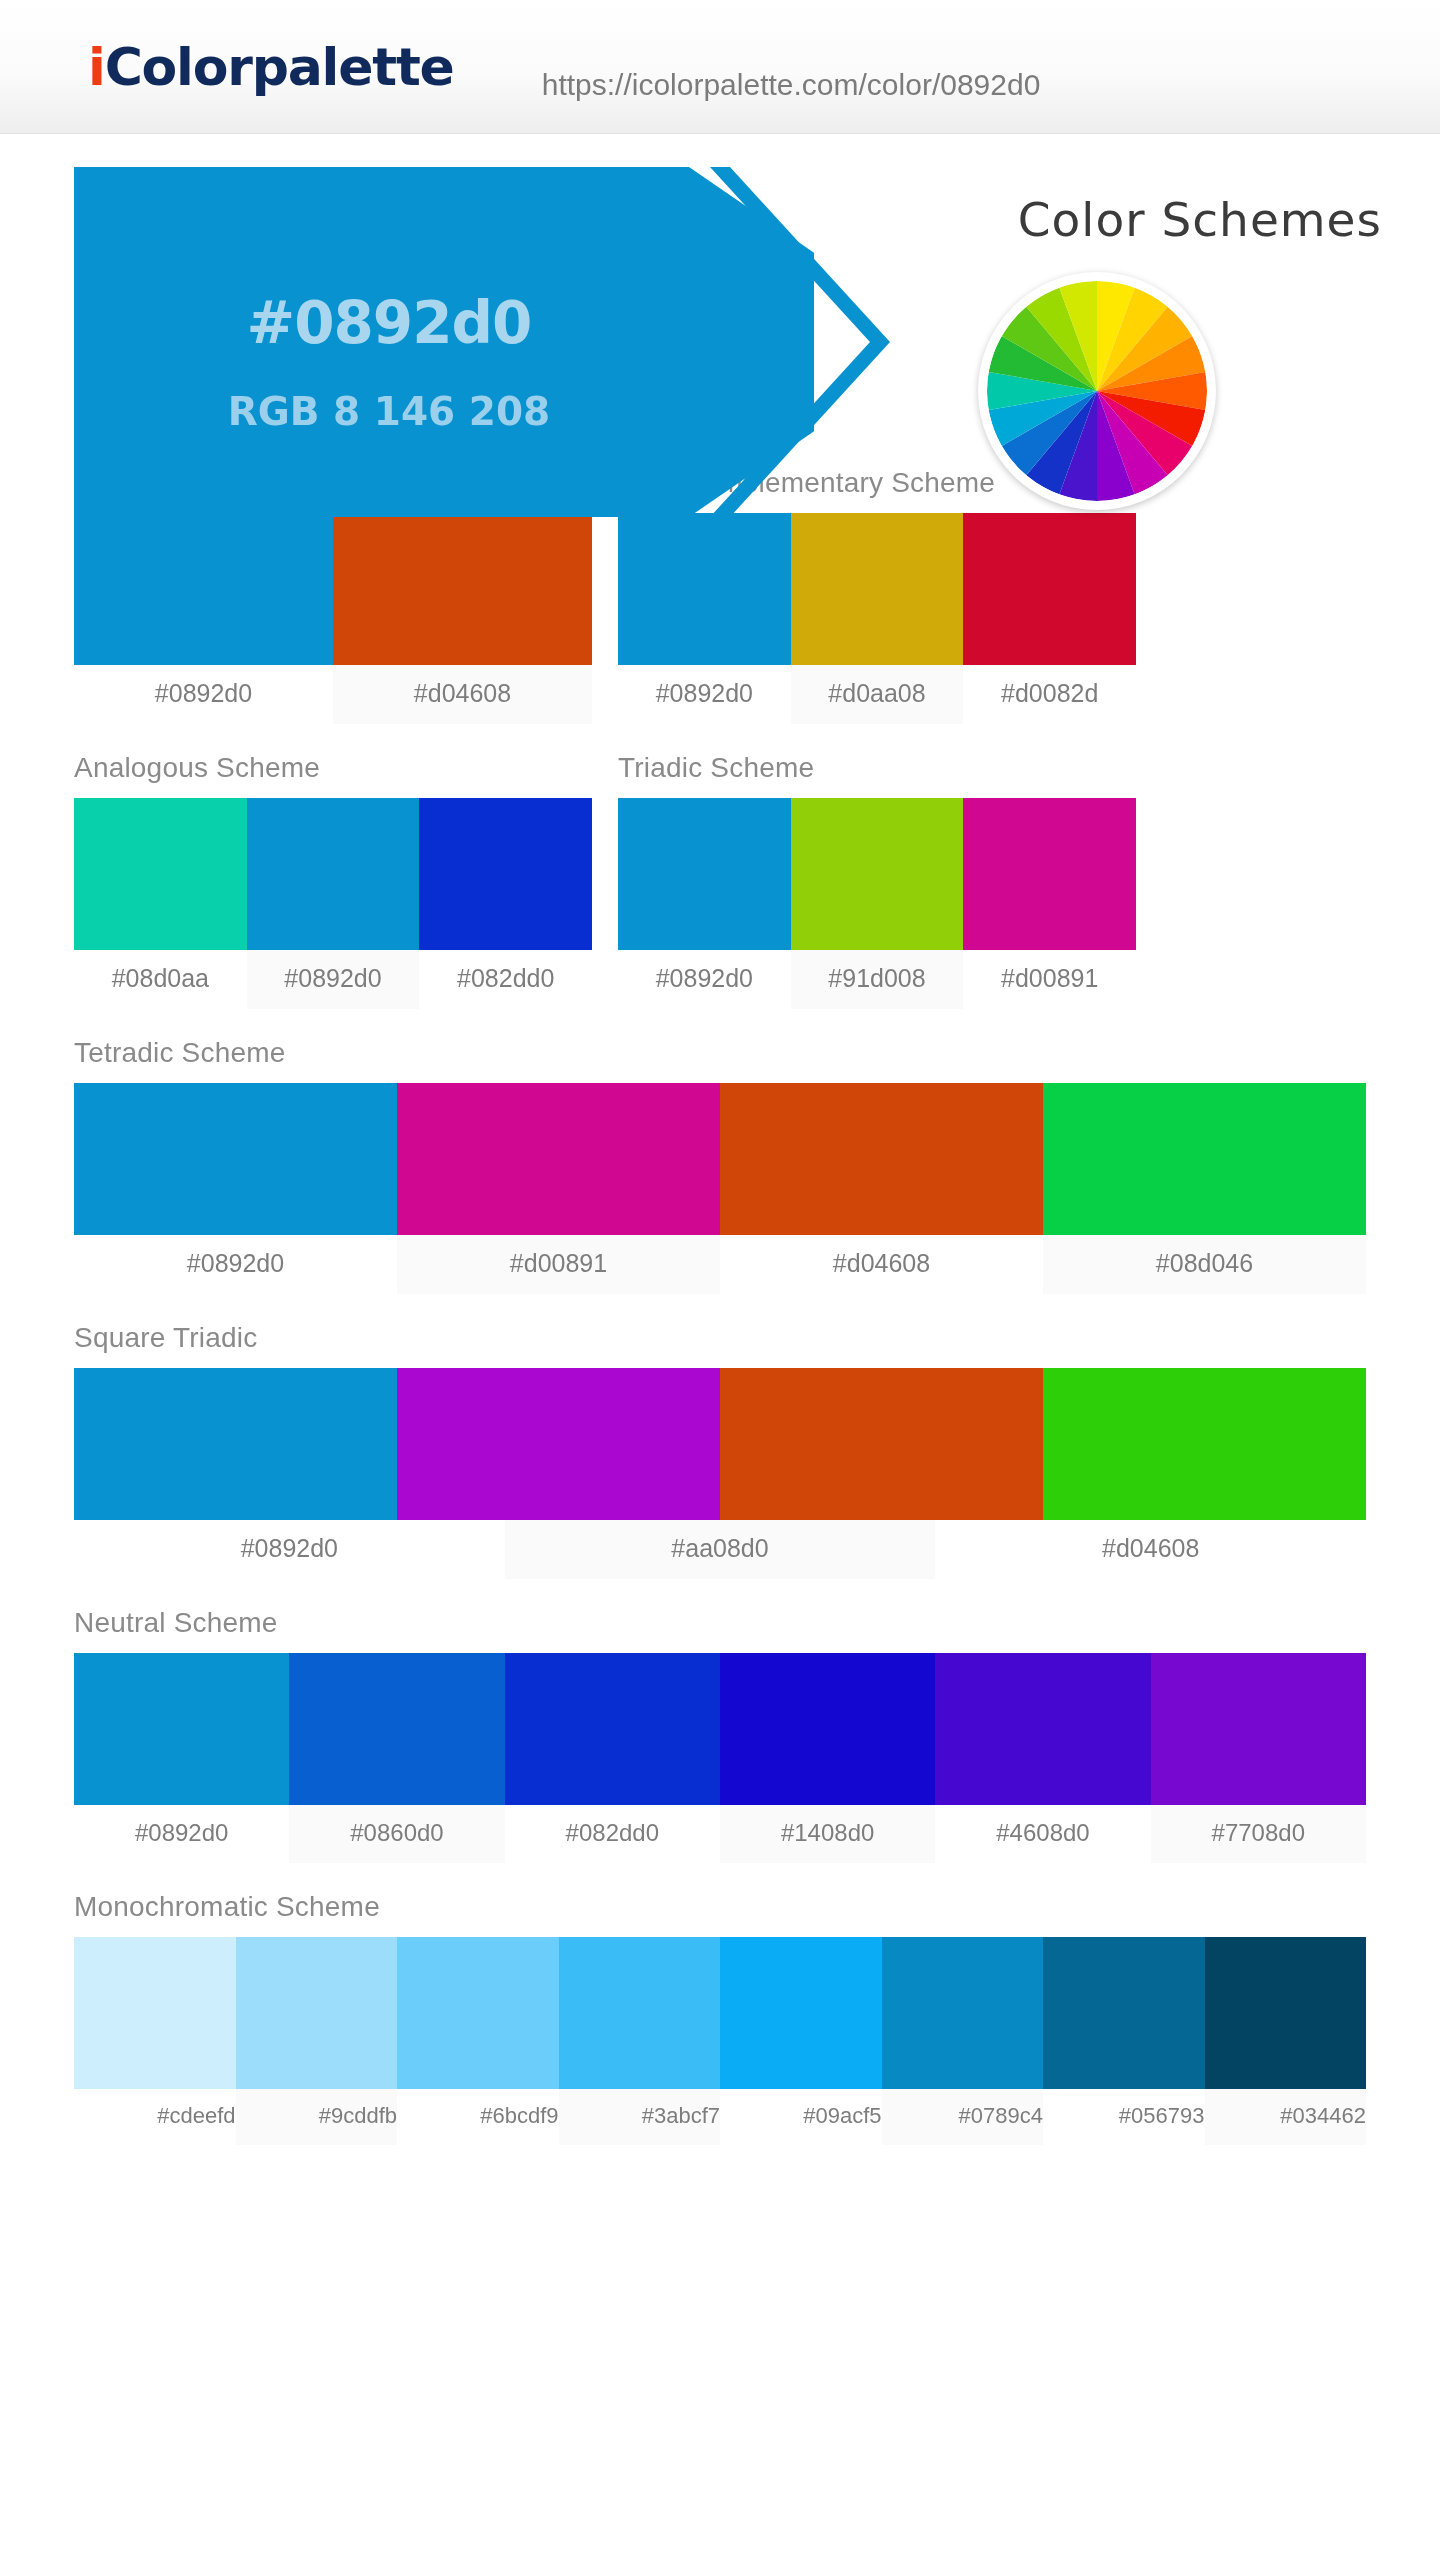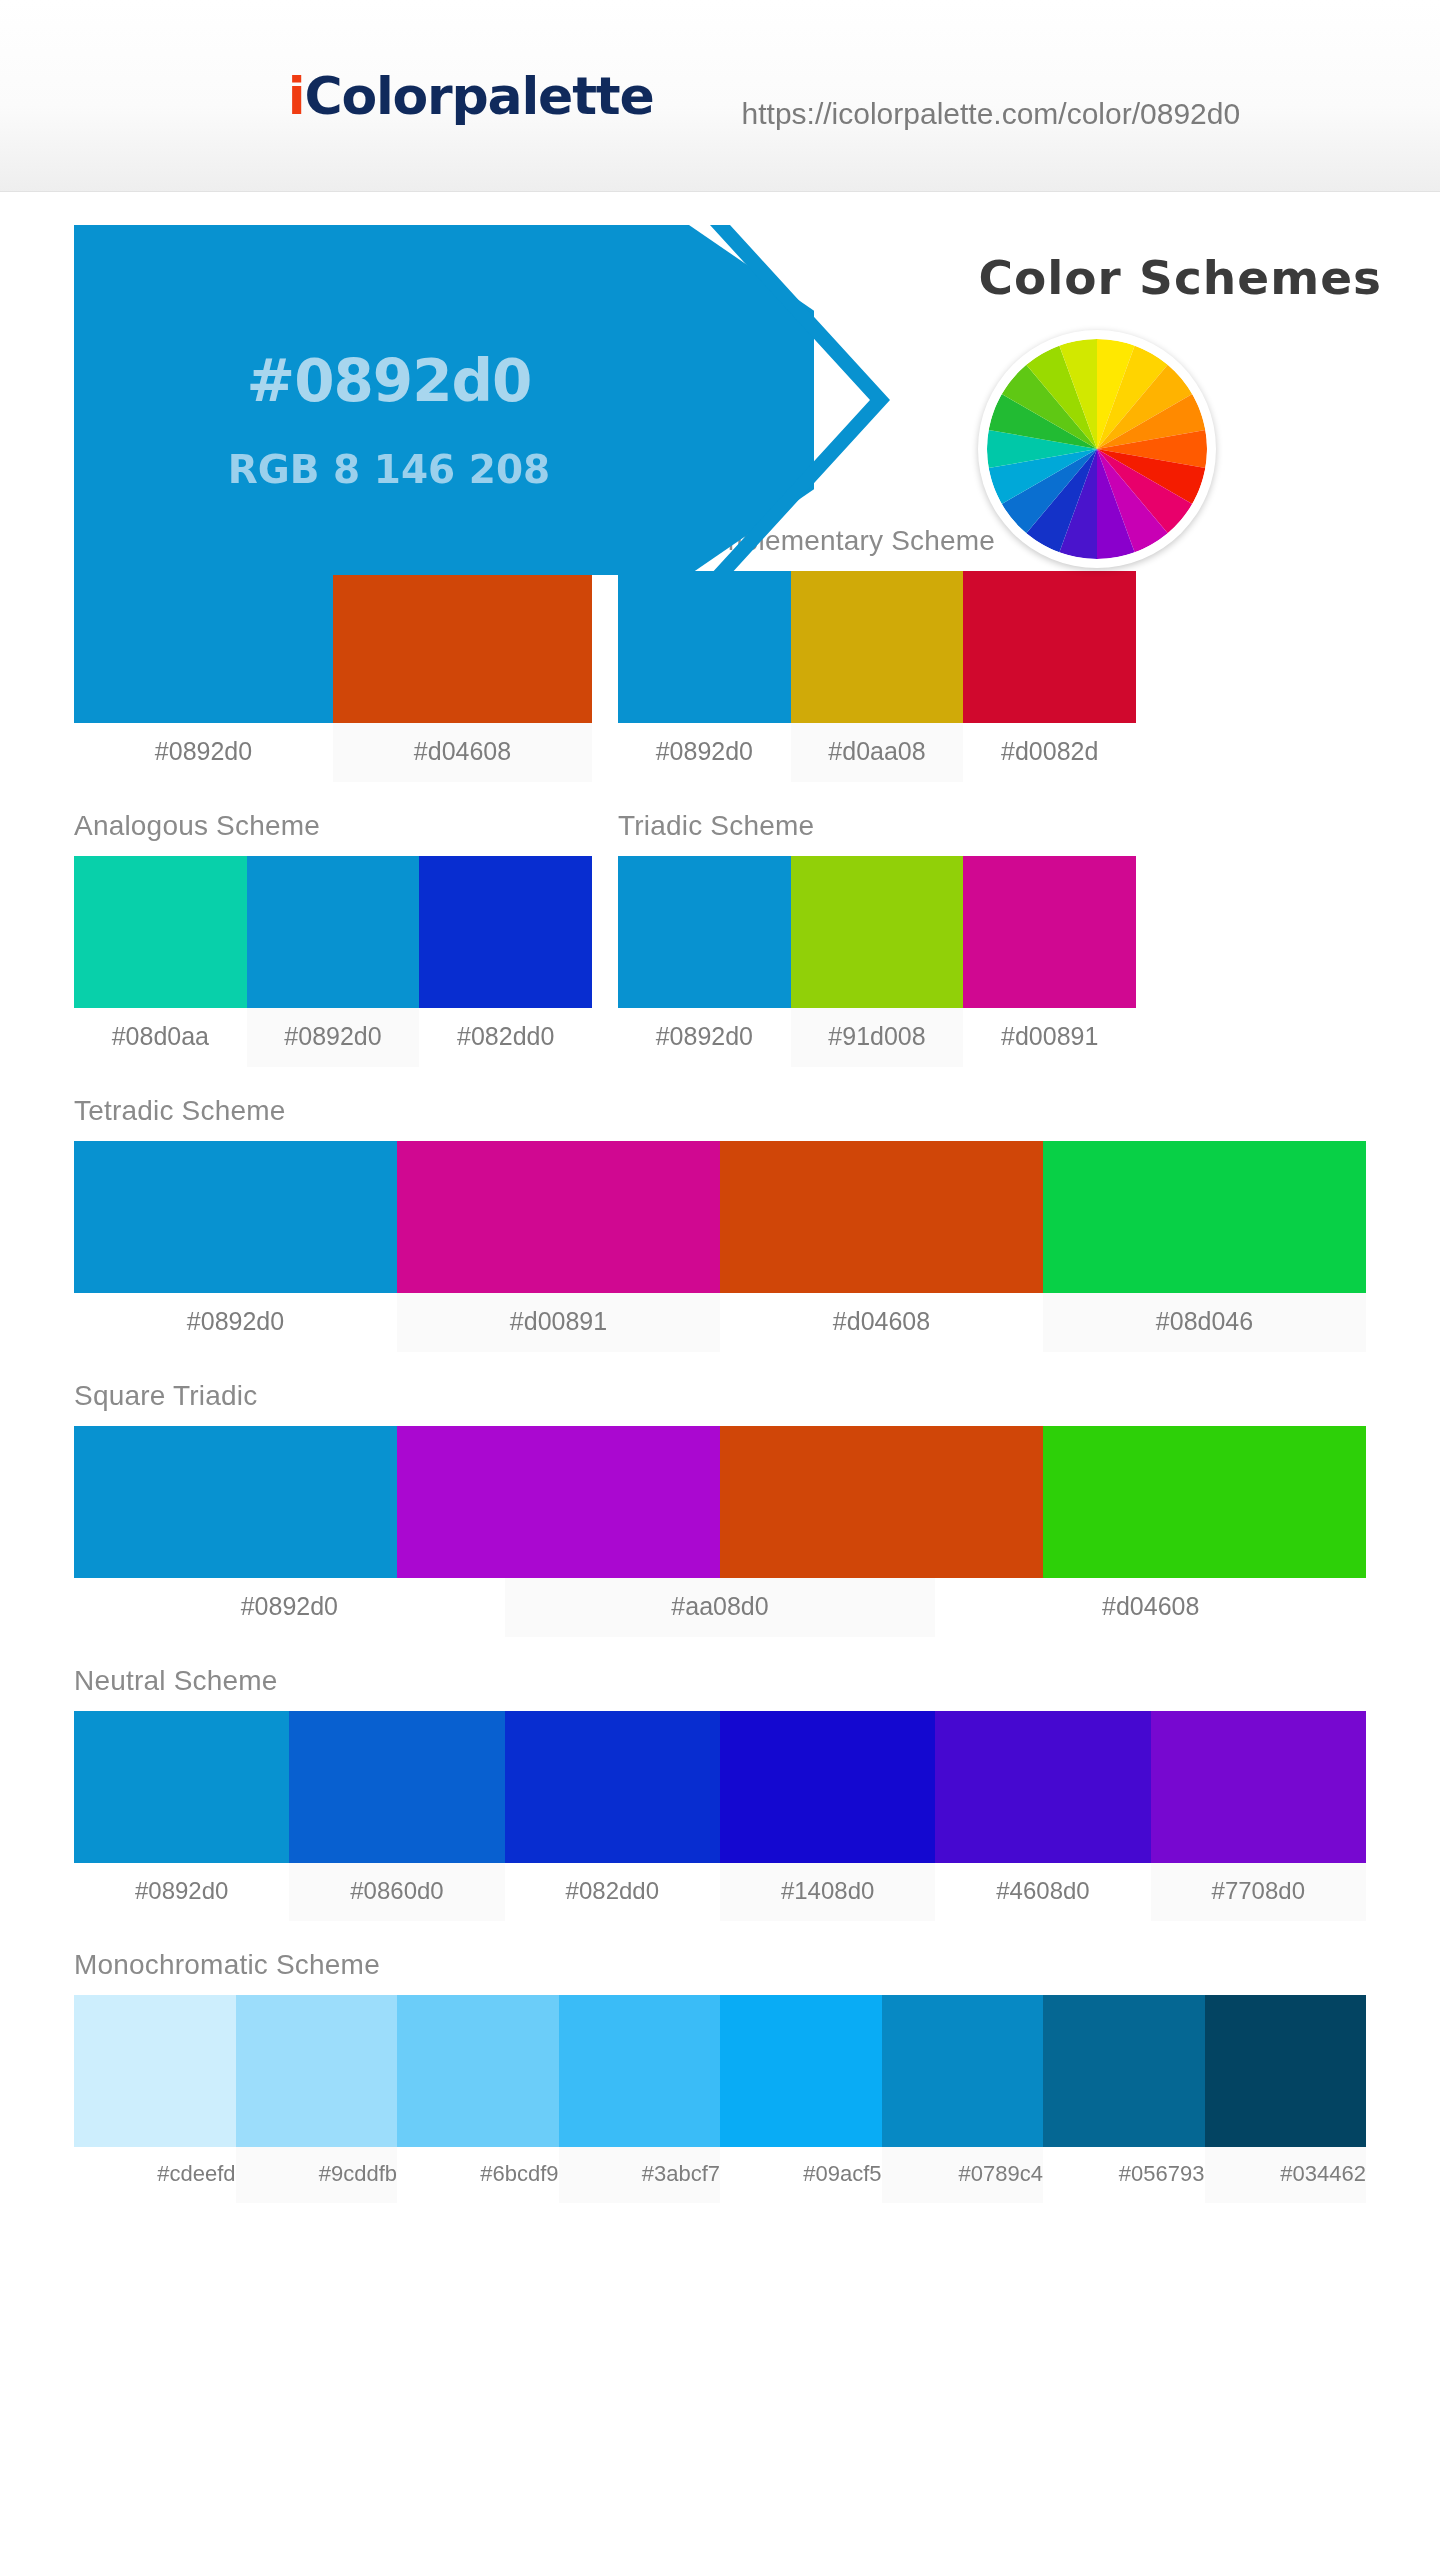--- a/index.html
+++ b/index.html
@@ -14,25 +14,24 @@
     position: relative;
     width: 1440px;
     min-height: 2560px;
     background: #ffffff;
     overflow: hidden;
   }
 
   
   .site-header {
     position: relative;
-    height: 192px;
+    height: 134px;
     background: linear-gradient(to bottom, #ffffff 0%, #fbfbfb 55%, #eeeeee 100%);
     display: flex;
     align-items: center;
-    justify-content: center;
   }
   .site-header::after {
     content: "";
     position: absolute;
     left: 0; right: 0; bottom: 0;
     height: 1px;
     background: #e2e2e2;
   }
 
   .brand {
@@ -107,21 +106,21 @@
     font-weight: bold;
     color: #9bd0ec;
     font-family: "DejaVu Sans", sans-serif;
   }
 
   .schemes-title {
     position: absolute;
     right: 58px;
     top: 25px;
     font-size: 47px;
-    font-weight: bold;
+    font-weight: normal;
     color: #3b3b3b;
     font-family: "DejaVu Sans", sans-serif;
     letter-spacing: 1px;
     white-space: nowrap;
   }
 
   .wheel-wrap {
     position: absolute;
     left: 978px;
     top: 105px;

